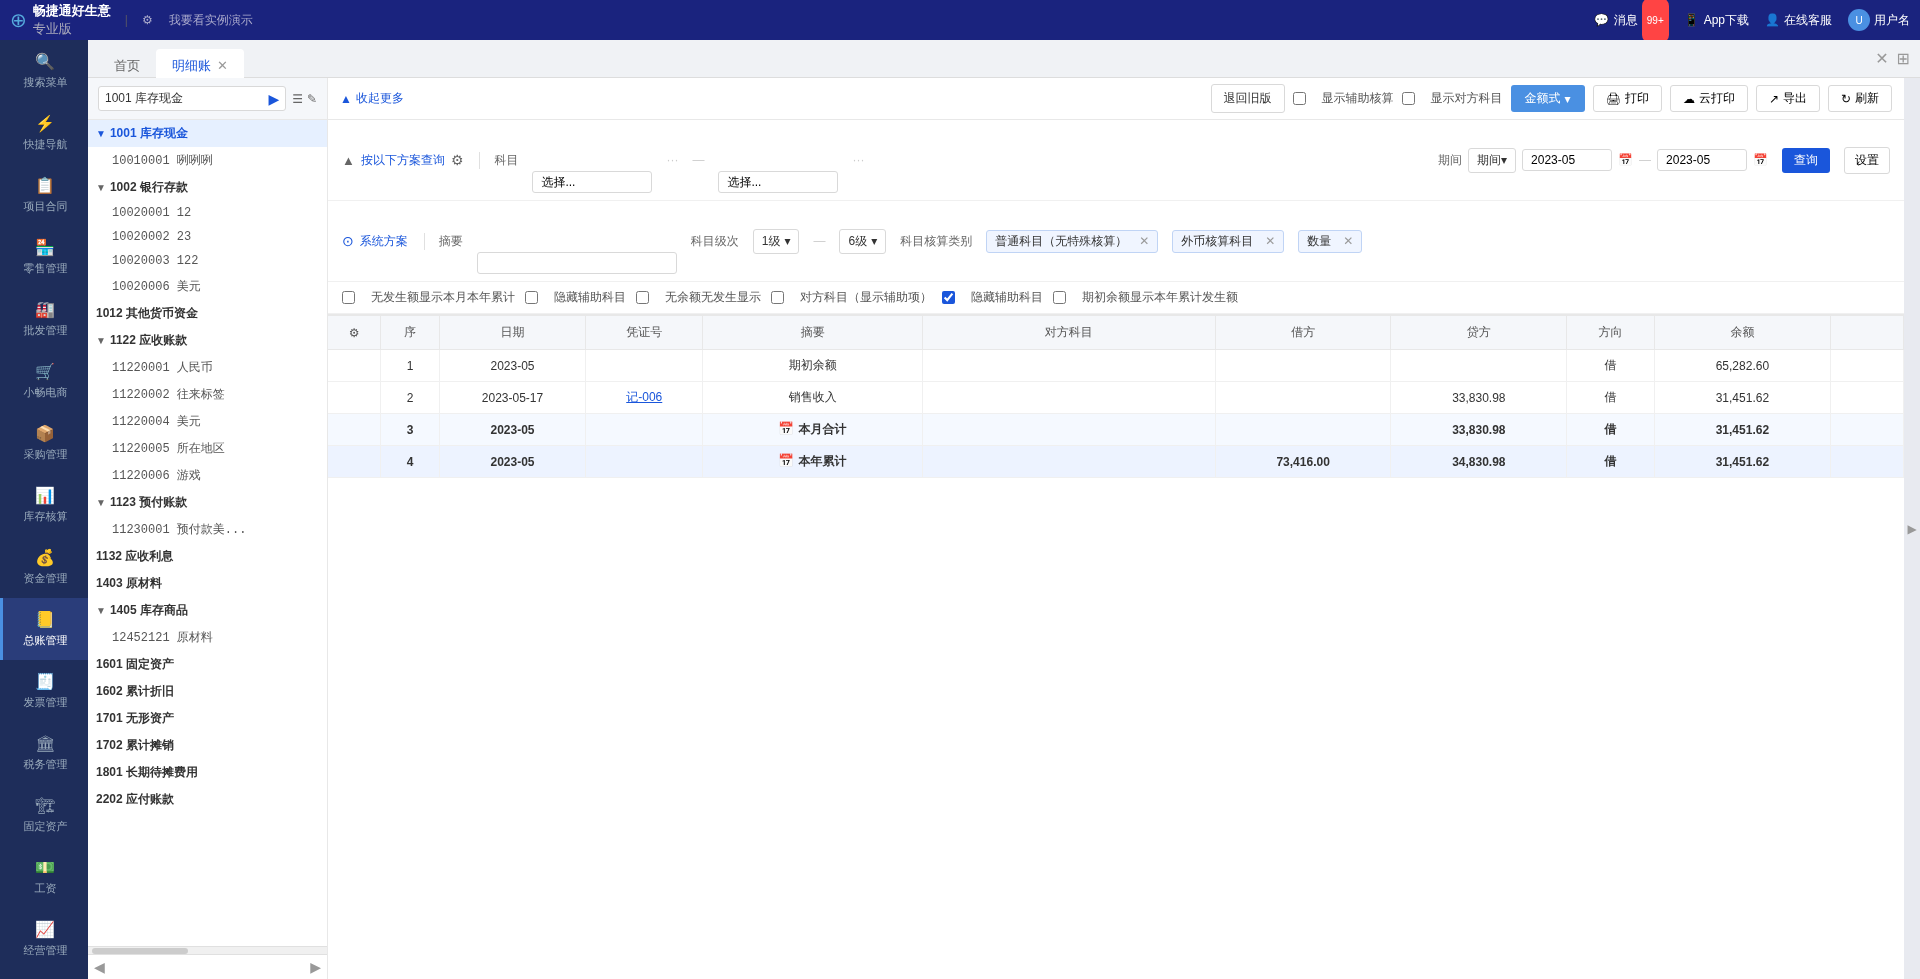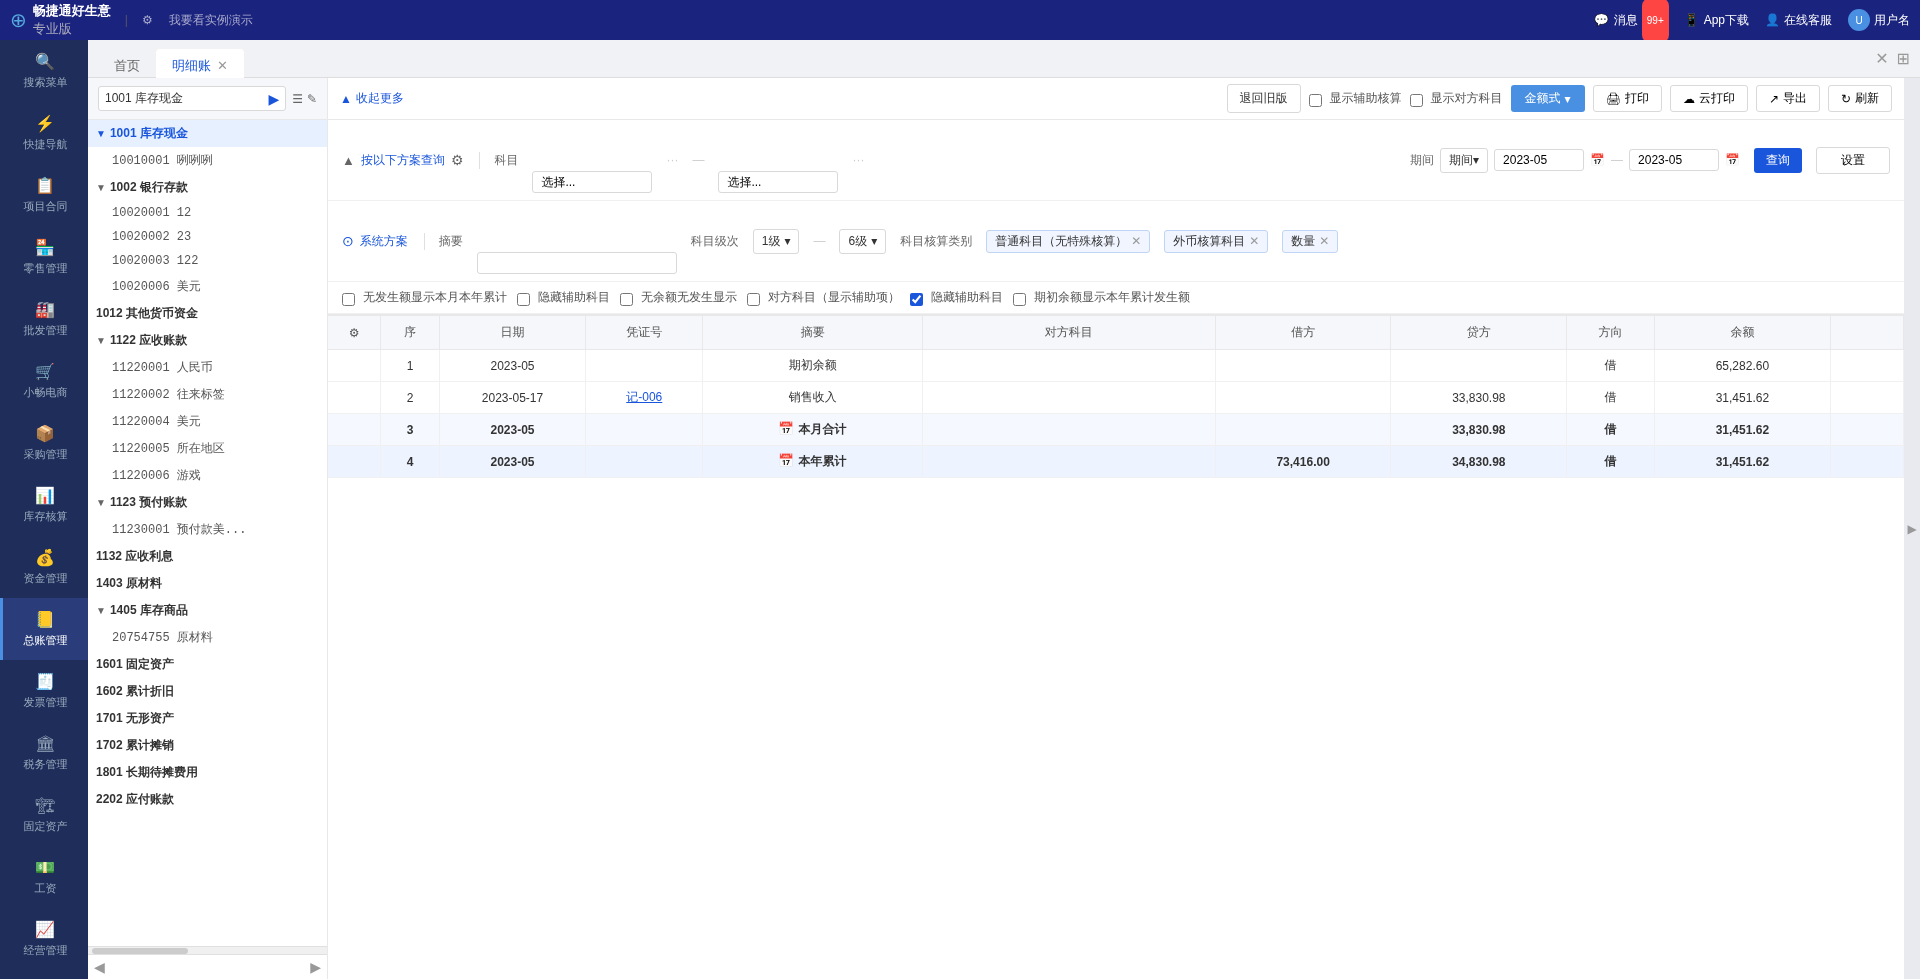--- a/index.html
+++ b/index.html
@@ -52,24 +52,24 @@
 
     
     .toolbar { display: flex; align-items: center; padding: 6px 12px; background: #fff; border-bottom: 1px solid #e8e8e8; gap: 8px; }
     .toolbar-btn { padding: 4px 12px; border: 1px solid #d9d9d9; border-radius: 3px; cursor: pointer; background: #fff; font-size: 12px; display: flex; align-items: center; gap: 4px; }
     .toolbar-right { margin-left: auto; display: flex; align-items: center; gap: 8px; }
     .filter-label { color: #666; white-space: nowrap; }
     .filter-input { border: 1px solid #d9d9d9; border-radius: 3px; padding: 3px 8px; font-size: 12px; min-width: 120px; background: #fff; margin-top: 44px; }
     .filter-select { border: 1px solid #d9d9d9; border-radius: 3px; padding: 3px 8px; font-size: 12px; background: #fff; display: flex; align-items: center; gap: 4px; }
     .filter-date { display: flex; align-items: center; gap: 6px; margin-left: 37px; }
     .date-field { border: 1px solid #d9d9d9; border-radius: 3px; padding: 3px 8px; font-size: 12px; background: #fff; width: 90px; }
-    .filter-tag { background: #f0f5ff; border: 1px solid #c0d4f5; border-radius: 3px; padding: 2px 8px; font-size: 12px; display: flex; align-items: center; gap: 4px; }
+    .filter-tag { background: #f0f5ff; border: 1px solid #c0d4f5; border-radius: 3px; padding: 2px 8px; font-size: 12px; display: flex; align-items: center; gap: 12px; }
     .filter-tag-close { color: #999; cursor: pointer; }
     .filter-search-btn { background: #1a56db; color: #fff; border: none; border-radius: 3px; padding: 4px 12px; cursor: pointer; font-size: 12px; }
-    .filter-setting-btn { background: #fff; border: 1px solid #d9d9d9; border-radius: 3px; padding: 4px 24px; cursor: pointer; font-size: 12px; }
+    .filter-setting-btn { background: #fff; border: 1px solid #d9d9d9; border-radius: 3px; padding: 4px 10px; cursor: pointer; font-size: 12px; }
     .divider-dash { color: #ccc; }
 
     
     .data-table-area { flex: 1; overflow: auto; background: #fff; }
     .data-table { width: 100%; border-collapse: collapse; }
     .data-table th { background: #f5f7fa; padding: 8px 12px; text-align: center; border-bottom: 1px solid #e8e8e8; border-right: 1px solid #e8e8e8; font-weight: 500; color: #555; white-space: nowrap; }
     .data-table td { padding: 7px 12px; border-bottom: 1px solid #f0f0f0; border-right: 1px solid #f0f0f0; text-align: center; }
     .data-table tr.summary { font-weight: bold; background: #f5f9ff; }
     .data-table tr.total { font-weight: bold; background: #edf3ff; }
     .col-seq { width: 40px; }
@@ -92,21 +92,21 @@
     ::-webkit-scrollbar-track { background: #f0f0f0; }
     ::-webkit-scrollbar-thumb { background: #ccc; border-radius: 3px; }
 
     .filter-section { background: #fff; border-bottom: 2px solid #e8e8e8; }
     .filter-line { display: flex; align-items: center; padding: 7px 14px; gap: 14px; border-bottom: 1px solid #f0f0f0; }
 
     
     .expand-filter-btn { color: #1a56db; cursor: pointer; display: flex; align-items: center; gap: 4px; font-size: 12px; background: none; border: none; }
 
     
-    .cb-wrap { display: flex; align-items: flex-end; gap: 8px; font-size: 12px; color: #555; cursor: pointer; }
+    .cb-wrap { display: flex; align-items: center; gap: 16px; font-size: 12px; color: #555; cursor: pointer; }
     .cb-wrap input[type=checkbox] { accent-color: #1a56db; }
 
     
     .gold-btn { background: #4a90e2; color: #fff; border: none; border-radius: 3px; padding: 5px 14px; cursor: pointer; font-size: 12px; display: flex; align-items: center; gap: 4px; }
 
     .back-btn { background: #fff; border: 1px solid #d9d9d9; border-radius: 3px; padding: 5px 12px; cursor: pointer; font-size: 12px; color: #333; }
 
     .right-collapse { width: 16px; background: #e8eaf0; display: flex; align-items: center; justify-content: center; cursor: pointer; font-size: 12px; color: #999; }
   </style>
 </head>
@@ -311,21 +311,21 @@
 
           <div class="tree-item level1">
             <span>1403 原材料</span>
           </div>
 
           <div class="tree-item level1">
             <span style="color:#666;font-size:10px;">▼</span>
             <span>1405 库存商品</span>
           </div>
           <div class="tree-item level2">
-            <span>20754755 原材料</span>
+            <span>12452121 原材料</span>
           </div>
 
           <div class="tree-item level1">
             <span>1601 固定资产</span>
           </div>
 
           <div class="tree-item level1">
             <span>1602 累计折旧</span>
           </div>
 

